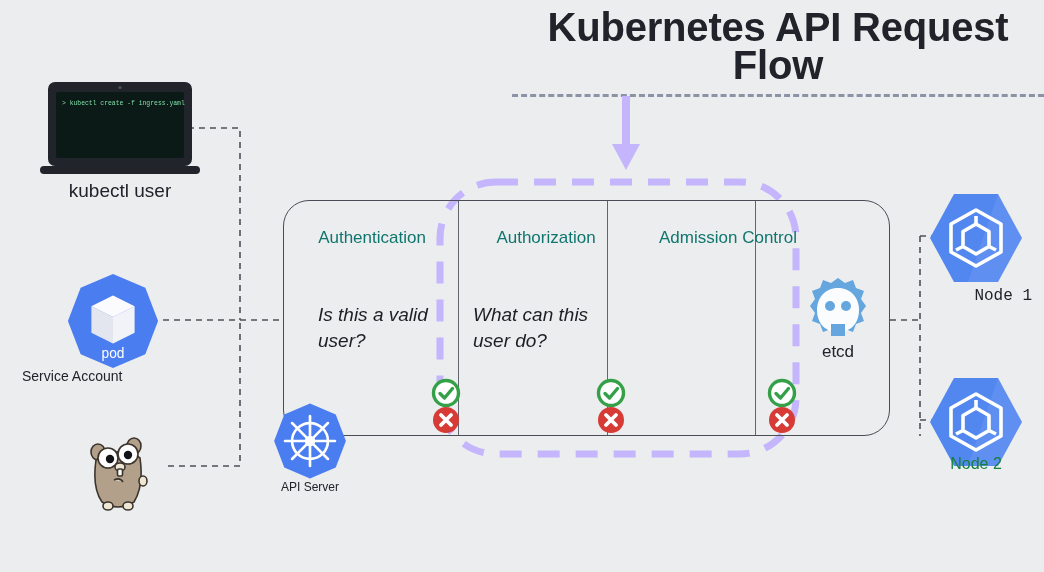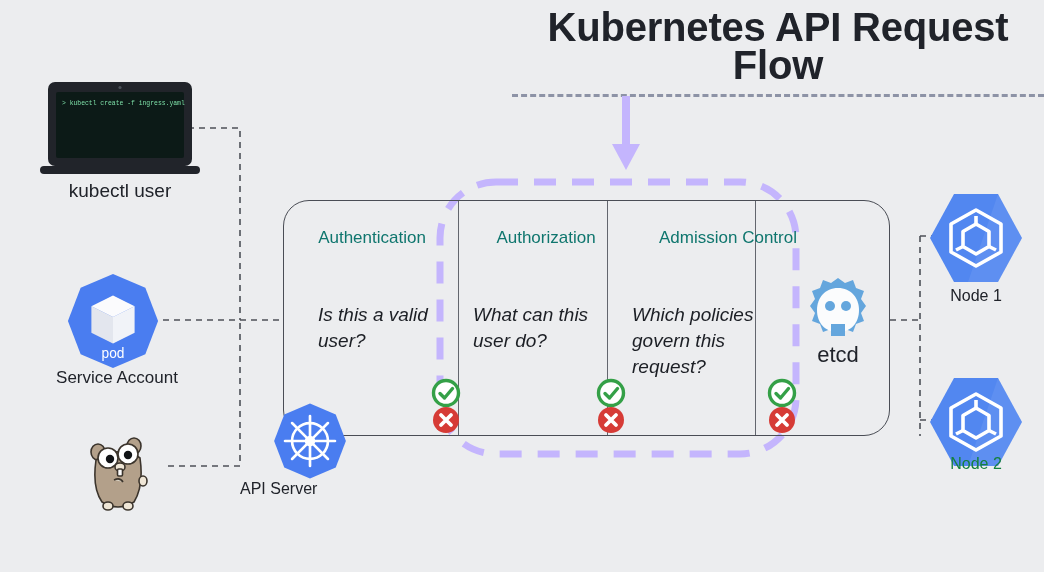--- a/index.html
+++ b/index.html
@@ -26,22 +26,22 @@
   
   #wires { left: 0; top: 0; width: 1044px; height: 572px; }
 
   
   #laptop { left: 40px; top: 82px; width: 160px; height: 96px; }
   #laptop-label { left: 40px; top: 180px; width: 160px; text-align: center;
     font-size: 19px; color: #20232a; }
 
   
   #sa-icon { left: 64px; top: 272px; width: 98px; height: 98px; }
-  #sa-label { left: 22px; top: 368px; width: 190px; text-align: center;
-    font-size: 17px; color: #20232a; }
+  #sa-label { left: 22px; top: 368px; width: 190px; 
+    font-size: 14px; color: #20232a; }
 
   
   #gopher { left: 78px; top: 436px; width: 86px; height: 76px; }
   #gopher-label { left: 40px; top: 515px; width: 160px; text-align: center;
     font-size: 17px; color: #20232a; }
 
   
   #pipeline-box {
     left: 283px; top: 200px; width: 607px; height: 236px;
     border: 1.6px solid #4a4d55; border-radius: 26px;
@@ -70,32 +70,32 @@
   #q-admis { left: 632px; width: 155px; }
 
   
   .verdict { width: 30px; height: 58px; }
   #verdict-1 { left: 431px; top: 378px; }
   #verdict-2 { left: 596px; top: 378px; }
   #verdict-3 { left: 767px; top: 378px; }
 
   
   #apiserver-icon { left: 271px; top: 402px; width: 78px; height: 78px; }
-  #apiserver-label { left: 240px; top: 480px; width: 140px; 
-    font-size: 16px; color: #20232a; }
+  #apiserver-label { left: 240px; top: 480px; width: 140px; text-align: center;
+    font-size: 12px; color: #20232a; }
 
   
   #etcd-icon { left: 805px; top: 278px; width: 66px; height: 64px; }
   #etcd-label { left: 795px; top: 342px; width: 86px; text-align: center;
-    font-size: 22px; color: #20232a; }
+    font-size: 17px; color: #20232a; }
 
   
   #node1-icon { left: 928px; top: 192px; width: 96px; height: 92px; }
-  #node1-label { left: 920px; top: 287px; width: 112px; text-align: center;
-    font-size: 16px; color: #20232a; }
+  #node1-label { left: 920px; top: 287px; width: 112px; text-align: right;
+    font-size: 16px; color: #20232a; font-family: Liberation Mono, monospace; }
   #node2-icon { left: 928px; top: 376px; width: 96px; height: 92px; }
   #node2-label { left: 920px; top: 455px; width: 112px; text-align: center;
     font-size: 16px; color: #15803d; }
 </style>
 </head>
 <body>
 
 <div id="stage">
 
   <div class="abs" id="title-block">
@@ -181,21 +181,20 @@
   <div class="abs col-divider" id="divider-1"></div>
   <div class="abs col-divider" id="divider-2"></div>
   <div class="abs col-divider" id="divider-3"></div>
 
   <div class="abs stage-head" id="head-authn">Authentication</div>
   <div class="abs stage-head" id="head-authz">Authorization</div>
   <div class="abs stage-head" id="head-admis">Admission Control</div>
 
   <div class="abs stage-q" id="q-authn">Is this a valid user?</div>
   <div class="abs stage-q" id="q-authz">What can this user do?</div>
-  <div class="abs stage-q" id="q-admis">Which policies govern this request?</div>
 
   <svg class="abs verdict" id="verdict-1" viewBox="0 0 30 58" xmlns="http://www.w3.org/2000/svg">
     <g>
       <circle cx="15" cy="15" r="12.5" fill="#ffffff" stroke="#34a047" stroke-width="3.4"></circle>
       <path d="M9 15.5 L13.5 20 L21.5 10.5" fill="none" stroke="#34a047" stroke-width="3.4" stroke-linecap="round" stroke-linejoin="round"></path>
     </g>
     <g>
       <circle cx="15" cy="42" r="13" fill="#d63b36"></circle>
       <path d="M10 37 L20 47 M20 37 L10 47" stroke="#ffffff" stroke-width="3.8" stroke-linecap="round"></path>
     </g>

